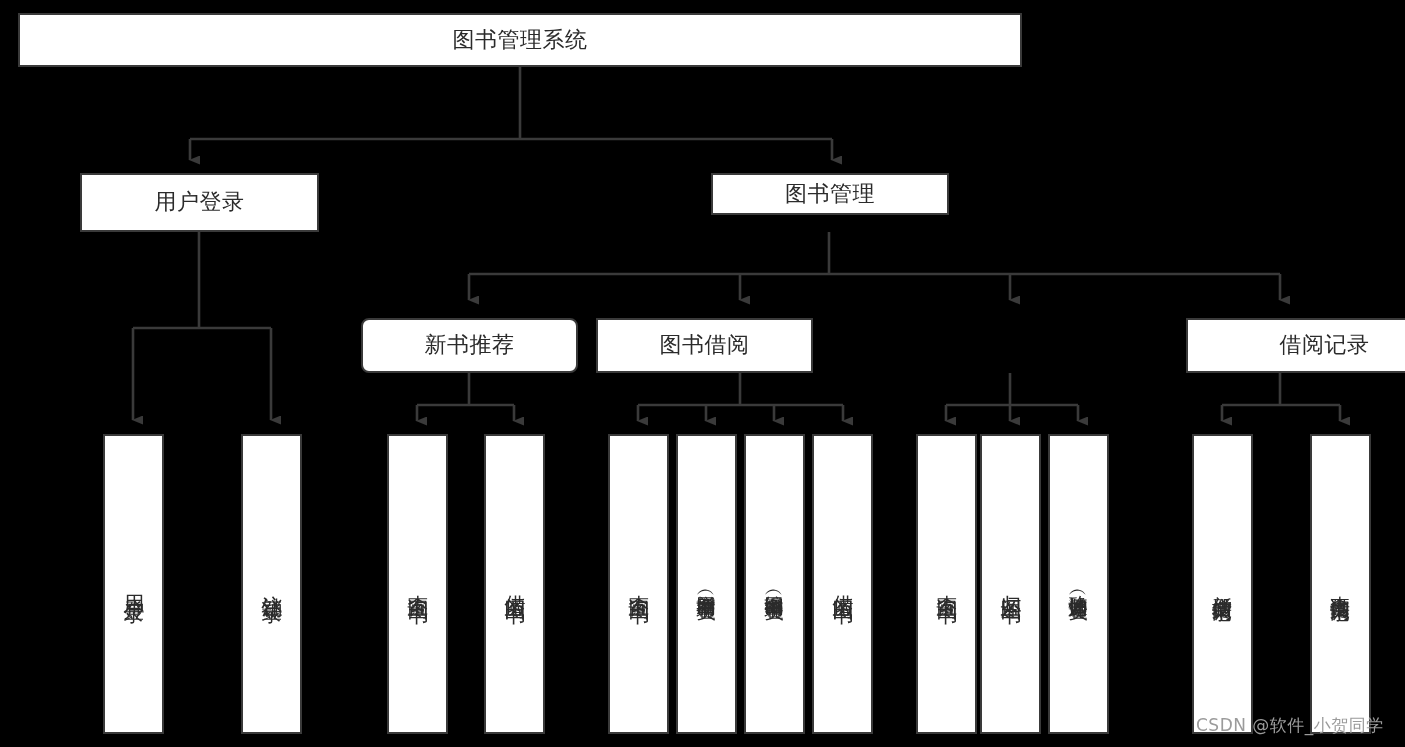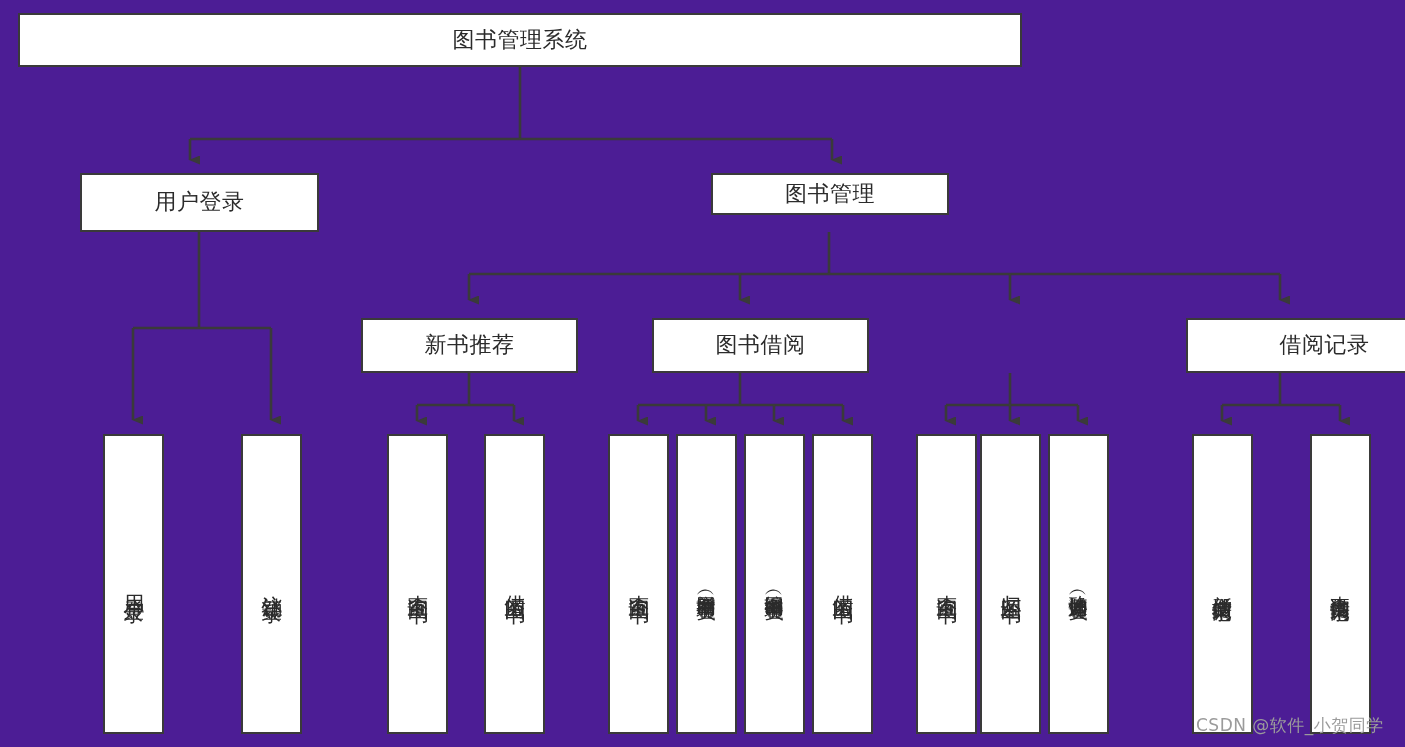--- a/index.html
+++ b/index.html
@@ -10,21 +10,21 @@
   body {
     width: 1405px;
     height: 747px;
     font-family: "DejaVu Sans", "Liberation Sans", sans-serif;
     overflow: hidden;
   }
   #diagram-root {
     position: relative;
     width: 1405px;
     height: 747px;
-    background: #4c1d95;
+    background: #000000;
   }
   svg.canvas {
     position: absolute;
     left: 0;
     top: 0;
   }
   .node-box {
     position: absolute;
     box-sizing: border-box;
     border: 2.5px solid #3a3a3a;
@@ -123,24 +123,24 @@
     <span class="node-label">图书管理系统</span>
   </div>
 
   <div class="node-box horiz" style="left:80px; top:173px; width:239px; height:59px;">
     <span class="node-label">用户登录</span>
   </div>
   <div class="node-box horiz" style="left:711px; top:173px; width:238px; height:42px;">
     <span class="node-label">图书管理</span>
   </div>
 
-  <div class="node-box horiz" style="left:361px; top:318px; width:217px; height:55px;">
+  <div class="node-box horiz" style="left:361px; top:318px; width:217px; height:55px;border-radius:8px;">
     <span class="node-label">新书推荐</span>
   </div>
-  <div class="node-box horiz" style="left:652px; top:318px; width:217px; height:55px;">
+  <div class="node-box horiz" style="left:596px; top:318px; width:217px; height:55px;">
     <span class="node-label">图书借阅</span>
   </div>
   <div class="node-box horiz" style="left:1186px; top:318px; width:248px; height:55px;padding-left:29px;">
     <span class="node-label">借阅记录</span>
   </div>
 
   <div class="node-box vert" style="left:103px; top:434px; width:61px; height:300px;">
     <span class="node-label">用户登录</span>
   </div>
   <div class="node-box vert" style="left:241px; top:434px; width:61px; height:300px;">

